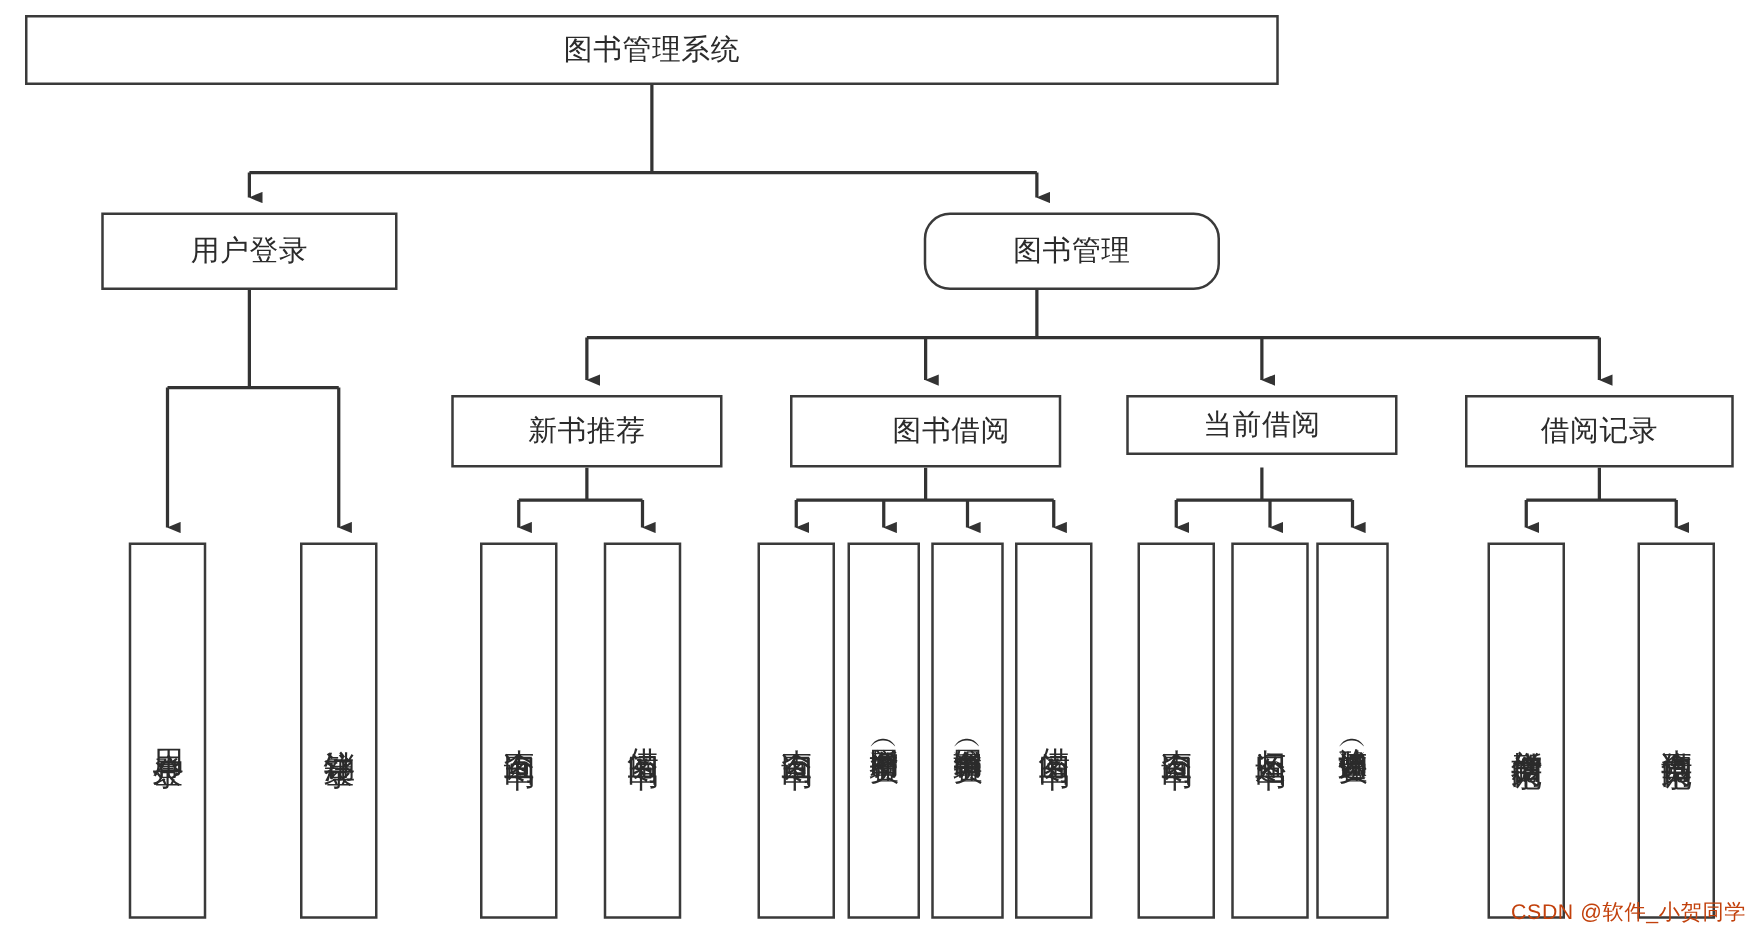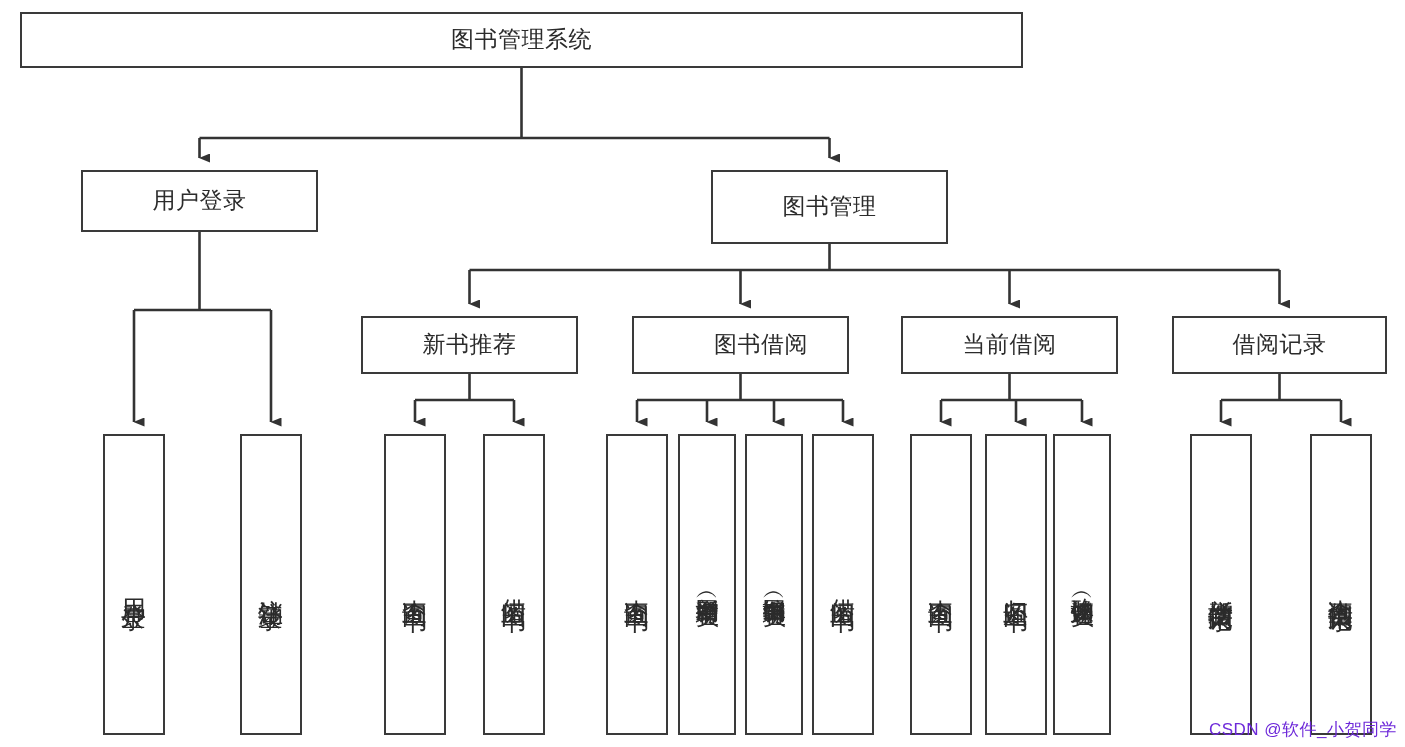--- a/index.html
+++ b/index.html
@@ -58,21 +58,21 @@
     writing-mode: vertical-rl;
     text-orientation: upright;
     display: block;
     max-height: 100%;
   }
   .watermark {
     position: absolute;
     right: 8px;
     bottom: 6px;
     font-size: 17px;
-    color: #6d28d9;
+    color: #c2410c;
     white-space: nowrap;
     letter-spacing: 0.5px;
     margin-top: 24px;
   }
 </style>
 </head>
 <body>
 
 <div id="diagram-root">
 
@@ -126,31 +126,31 @@
     </g>
   </svg>
 
   <div class="node node-h" id="node-root" style="left: 20px; top: 12px; width: 1003px; height: 56px;">
     <span>图书管理系统</span>
   </div>
 
   <div class="node node-h" id="node-l2-0" style="left: 81px; top: 170px; width: 237px; height: 62px;">
     <span>用户登录</span>
   </div>
-  <div class="node node-h" id="node-l2-1" style="left: 711px; top: 170px; width: 237px; height: 74px;">
+  <div class="node node-h" id="node-l2-1" style="left: 739px; top: 170px; width: 237px; height: 62px; border-radius: 21px;">
     <span>图书管理</span>
   </div>
 
   <div class="node node-h" id="node-l3-0" style="left: 361px; top: 316px; width: 217px; height: 58px; justify-content: center;">
     <span>新书推荐</span>
   </div>
   <div class="node node-h" id="node-l3-1" style="left: 632px; top: 316px; width: 217px; height: 58px; padding-left: 41px;">
     <span>图书借阅</span>
   </div>
-  <div class="node node-h" id="node-l3-2" style="left: 901px; top: 316px; width: 217px; height: 58px;">
+  <div class="node node-h" id="node-l3-2" style="left: 901px; top: 316px; width: 217px; height: 48px;">
     <span>当前借阅</span>
   </div>
   <div class="node node-h" id="node-l3-3" style="left: 1172px; top: 316px; width: 215px; height: 58px; justify-content: center;">
     <span>借阅记录</span>
   </div>
 
   <div class="node node-v" id="node-leaf-0" style="left: 103px; top: 434px; width: 62px; height: 301px;">
     <span class="vtext">用户登录</span>
   </div>
   <div class="node node-v" id="node-leaf-1" style="left: 240px; top: 434px; width: 62px; height: 301px;">

